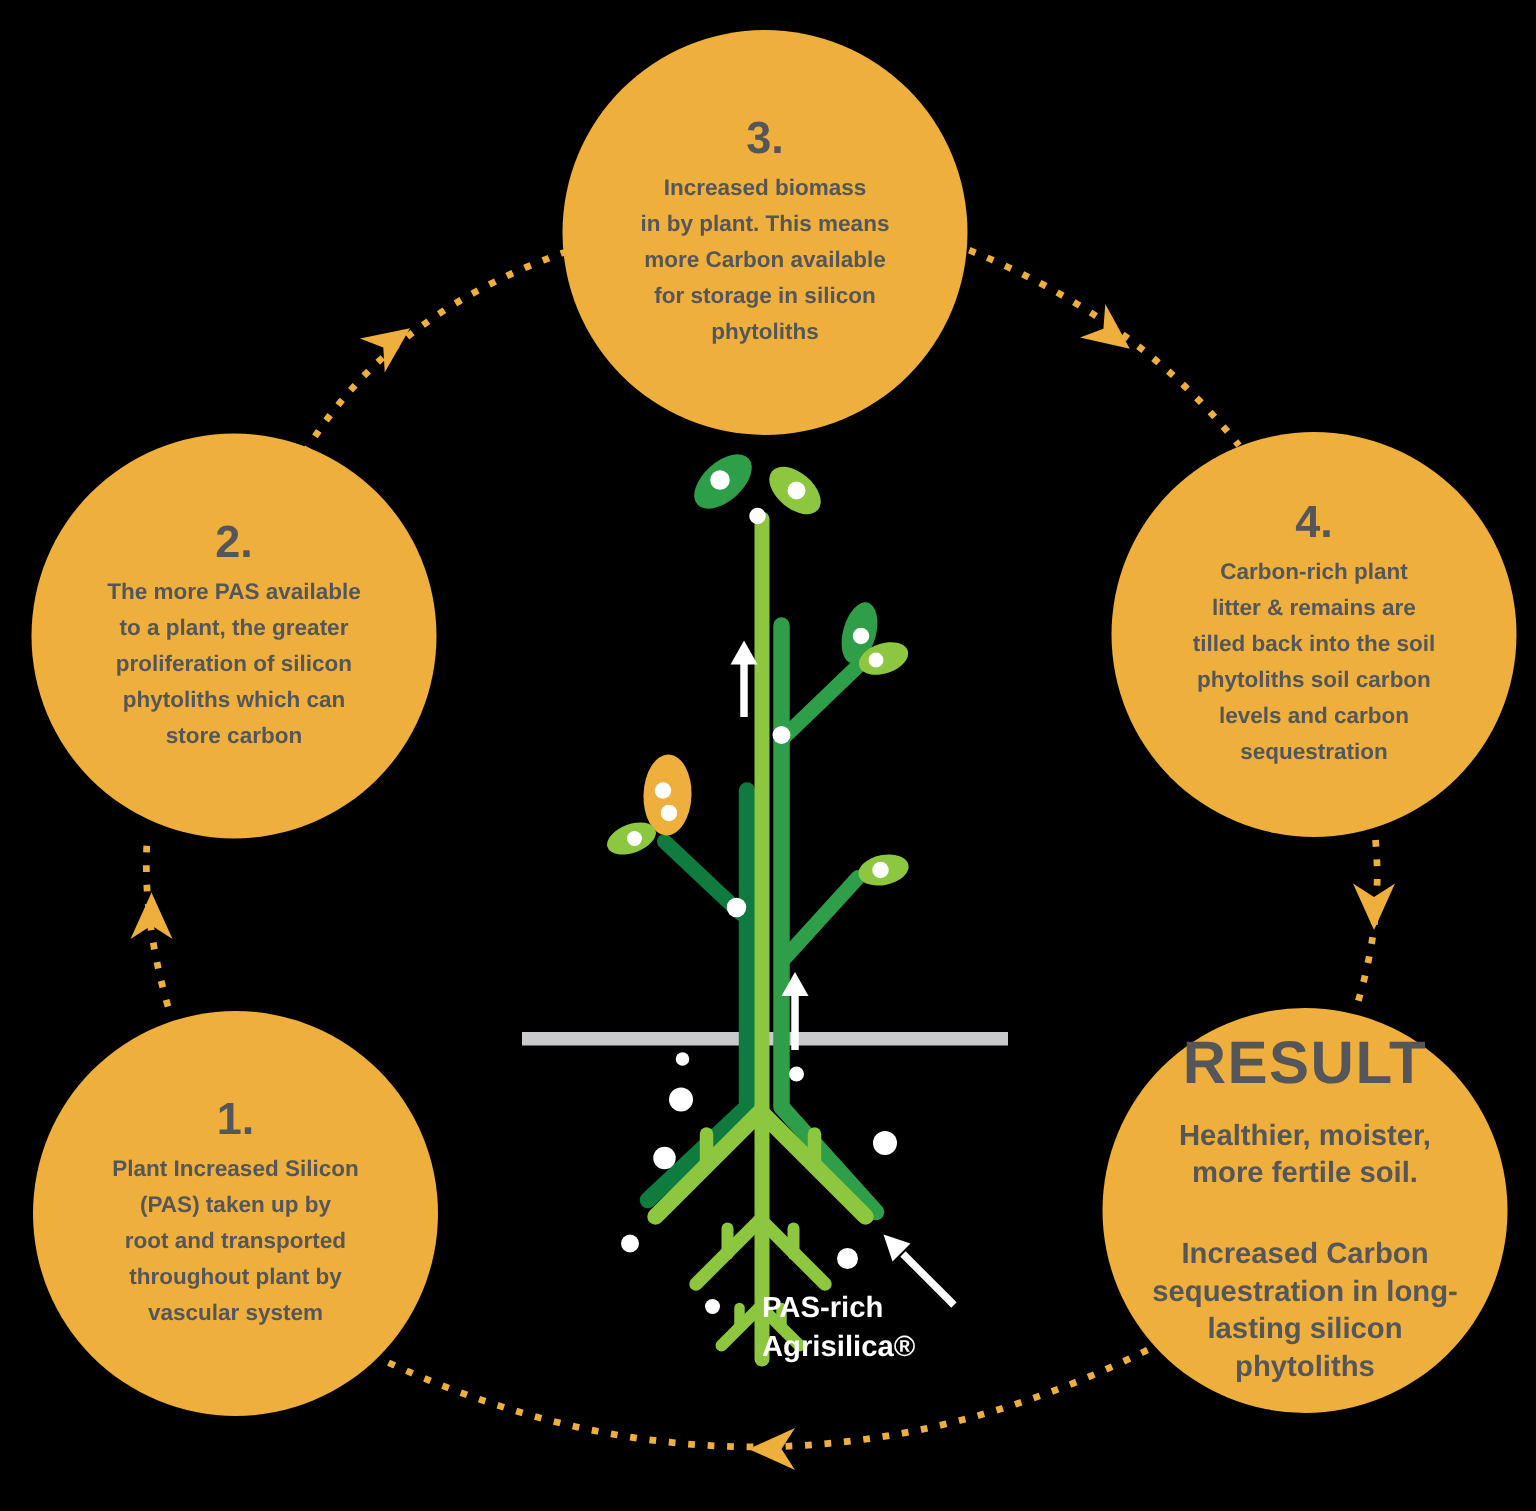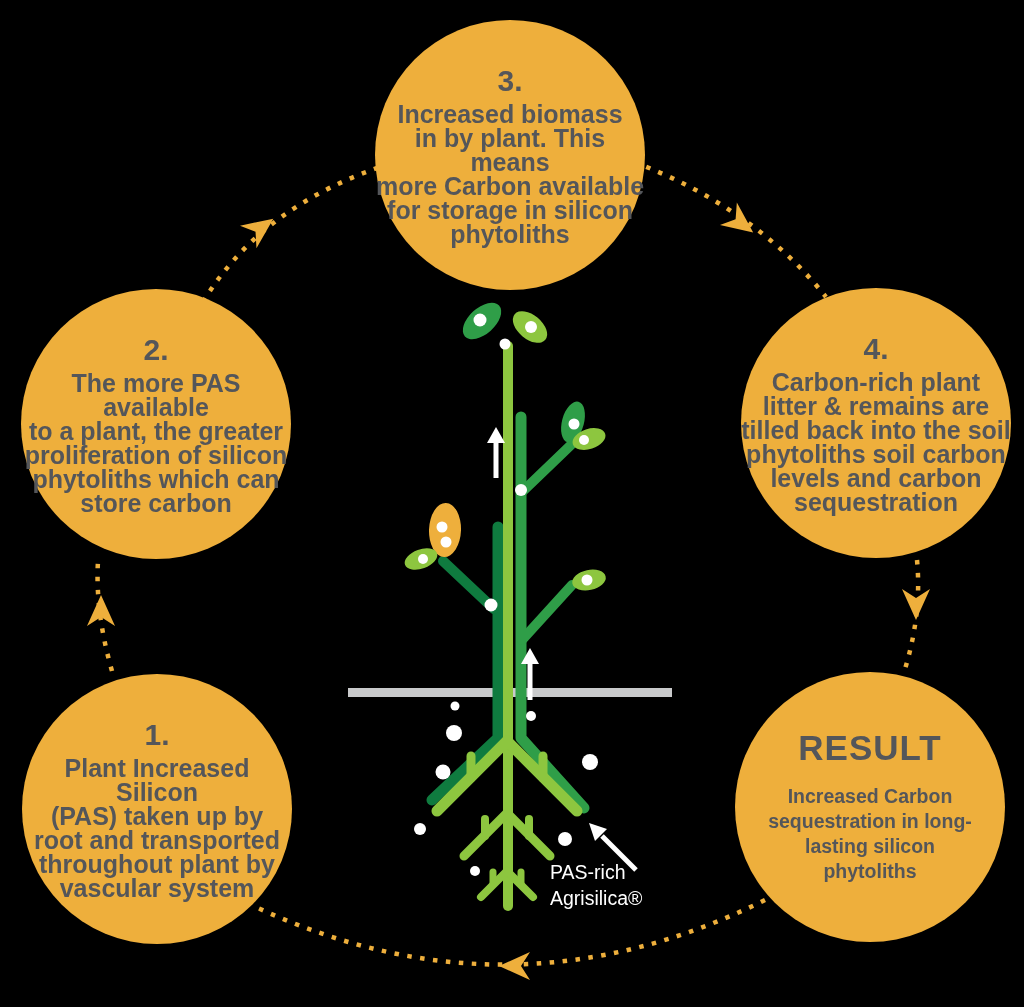--- a/index.html
+++ b/index.html
@@ -8,33 +8,33 @@
     font-family:"Liberation Sans",sans-serif;
   }
   #canvas svg{position:absolute;left:0;top:0;}
   .circle{
     position:absolute;width:270px;height:270px;border-radius:50%;
     background:#EEAF3C;color:#54565A;
     display:flex;flex-direction:column;align-items:center;justify-content:center;
     text-align:center;font-weight:700;
   }
   .circle .num{font-size:30px;line-height:34px;margin-bottom:4px;}
-  .circle .body{font-size:25px;line-height:24px;}
+  .circle .body{font-size:15px;line-height:24px;}
   .circle .body sub{font-size:0.65em;}
   #c3{left:375px;top:20px;}
   #c2{left:21px;top:289px;}
   #c4{left:741px;top:288px;}
   #c1{left:22px;top:674px;}
   #cr{left:735px;top:672px;}
-  .result-title{font-size:35px;line-height:36px;letter-spacing:1px;margin-bottom:18px;}
+  .result-title{font-size:40px;line-height:36px;letter-spacing:1px;margin-bottom:18px;}
   .result-para{font-size:19.5px;line-height:25px;}
   .result-para + .result-para{margin-top:29px;}
   #agrisilica-label{
-    position:absolute;left:550px;top:859px;width:150px;
-    color:#FFFFFF;font-weight:400;font-size:19.5px;line-height:26px;text-align:left;
+    position:absolute;left:508px;top:859px;width:150px;
+    color:#FFFFFF;font-weight:700;font-size:19.5px;line-height:26px;text-align:left;
   }
 </style>
 </head>
 <body>
 
 <div id="canvas">
 
   <svg width="1024" height="1007" viewBox="0 0 1024 1007">
 
     <g fill="none" stroke="#EEAF3C" stroke-width="4.5" stroke-dasharray="4.5 8.5">
@@ -157,20 +157,24 @@
         <div>tilled back into the soil</div>
         <div>phytoliths soil carbon</div>
         <div>levels and carbon</div>
         <div>sequestration</div>
       </div>
   </div>
 
   <div class="circle" id="cr">
     <div class="result-title">RESULT</div>
     <div class="result-para">
+        <div>Healthier, moister,</div>
+        <div>more fertile soil.</div>
+      </div>
+    <div class="result-para">
         <div>Increased Carbon</div>
         <div>sequestration in long-</div>
         <div>lasting silicon</div>
         <div>phytoliths</div>
       </div>
   </div>
 
   <div id="agrisilica-label">
       <div>PAS-rich</div>
       <div>Agrisilica®</div>

